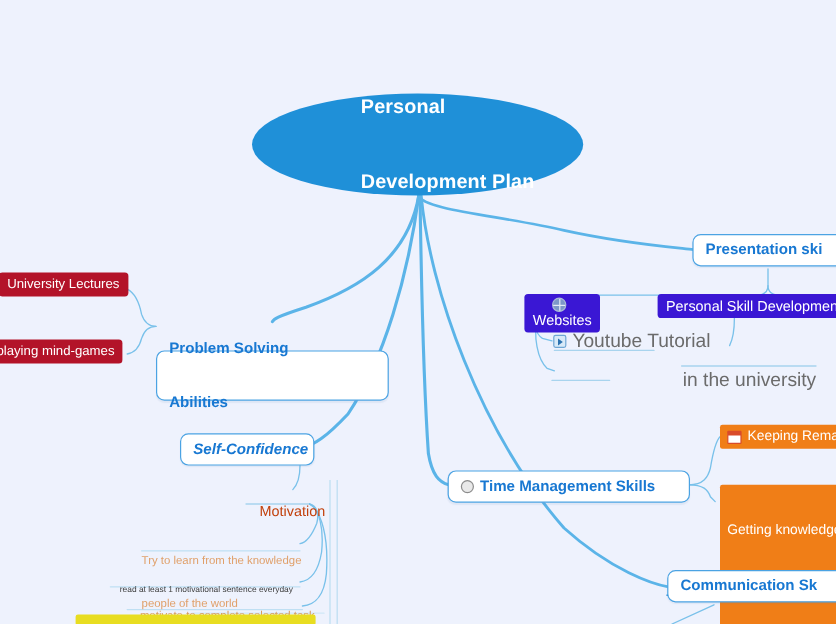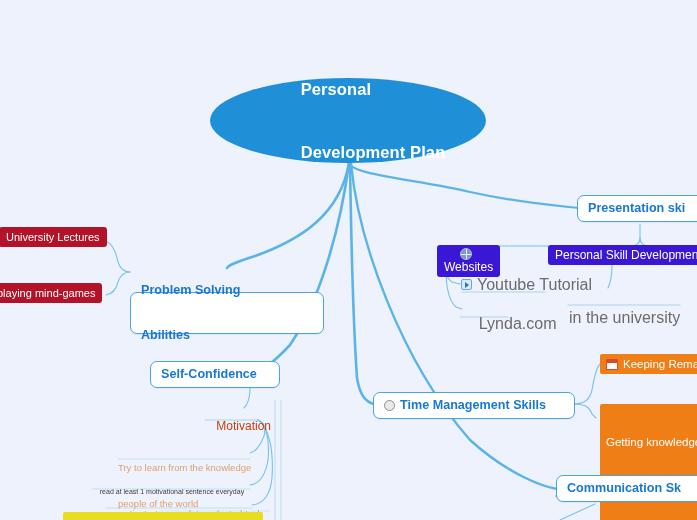--- a/index.html
+++ b/index.html
@@ -251,23 +251,20 @@
   <div class="node indigo" style="left:437px; top:245px;flex-direction:column;">
     <span class="ico globe-ico"></span>
     <span>Websites</span>
   </div>
 
   <div class="node leaf" style="left:461px; top:278px; display:flex; align-items:center;">
     <span class="ico vid-ico"></span>
     <span>Youtube Tutorial</span>
   </div>
 
-  <div class="node leaf" style="left:461px; top:304px;">
-    <span>Lynda.com</span>
-  </div>
 
   <div class="node indigo" style="left:548px; top:245px;">
     <span>Personal Skill Development</span>
   </div>
 
   <div class="node leaf" style="left:569px; top:285px;">
     <span style="display:block">in the university</span>
   </div>
 
   <div class="node branch" style="left:130px; top:252px; width:194px; height:42px;margin-top:40px;">
@@ -278,21 +275,21 @@
   </div>
 
   <div class="node darkred" style="left:-1px; top:227px;">
     <span>University Lectures</span>
   </div>
 
   <div class="node darkred" style="left:-10px; top:283px;">
     <span>playing mind-games</span>
   </div>
 
-  <div class="node branch" style="left:150px; top:361px; width:130px;">
+  <div class="node branch" style="left:150px; top:361px; width:112px;font-style:italic;">
     <span class="lbl">Self-Confidence</span>
   </div>
 
   <div class="node title-plain" style="left:203px; top:404px;">
     <span>Motivation</span>
   </div>
 
   <div class="node leaf-tan" style="left:118px; top:438px;">
     <span style="display:block">Try to learn from the knowledge</span>
     <span style="display:block">people of the world</span>

